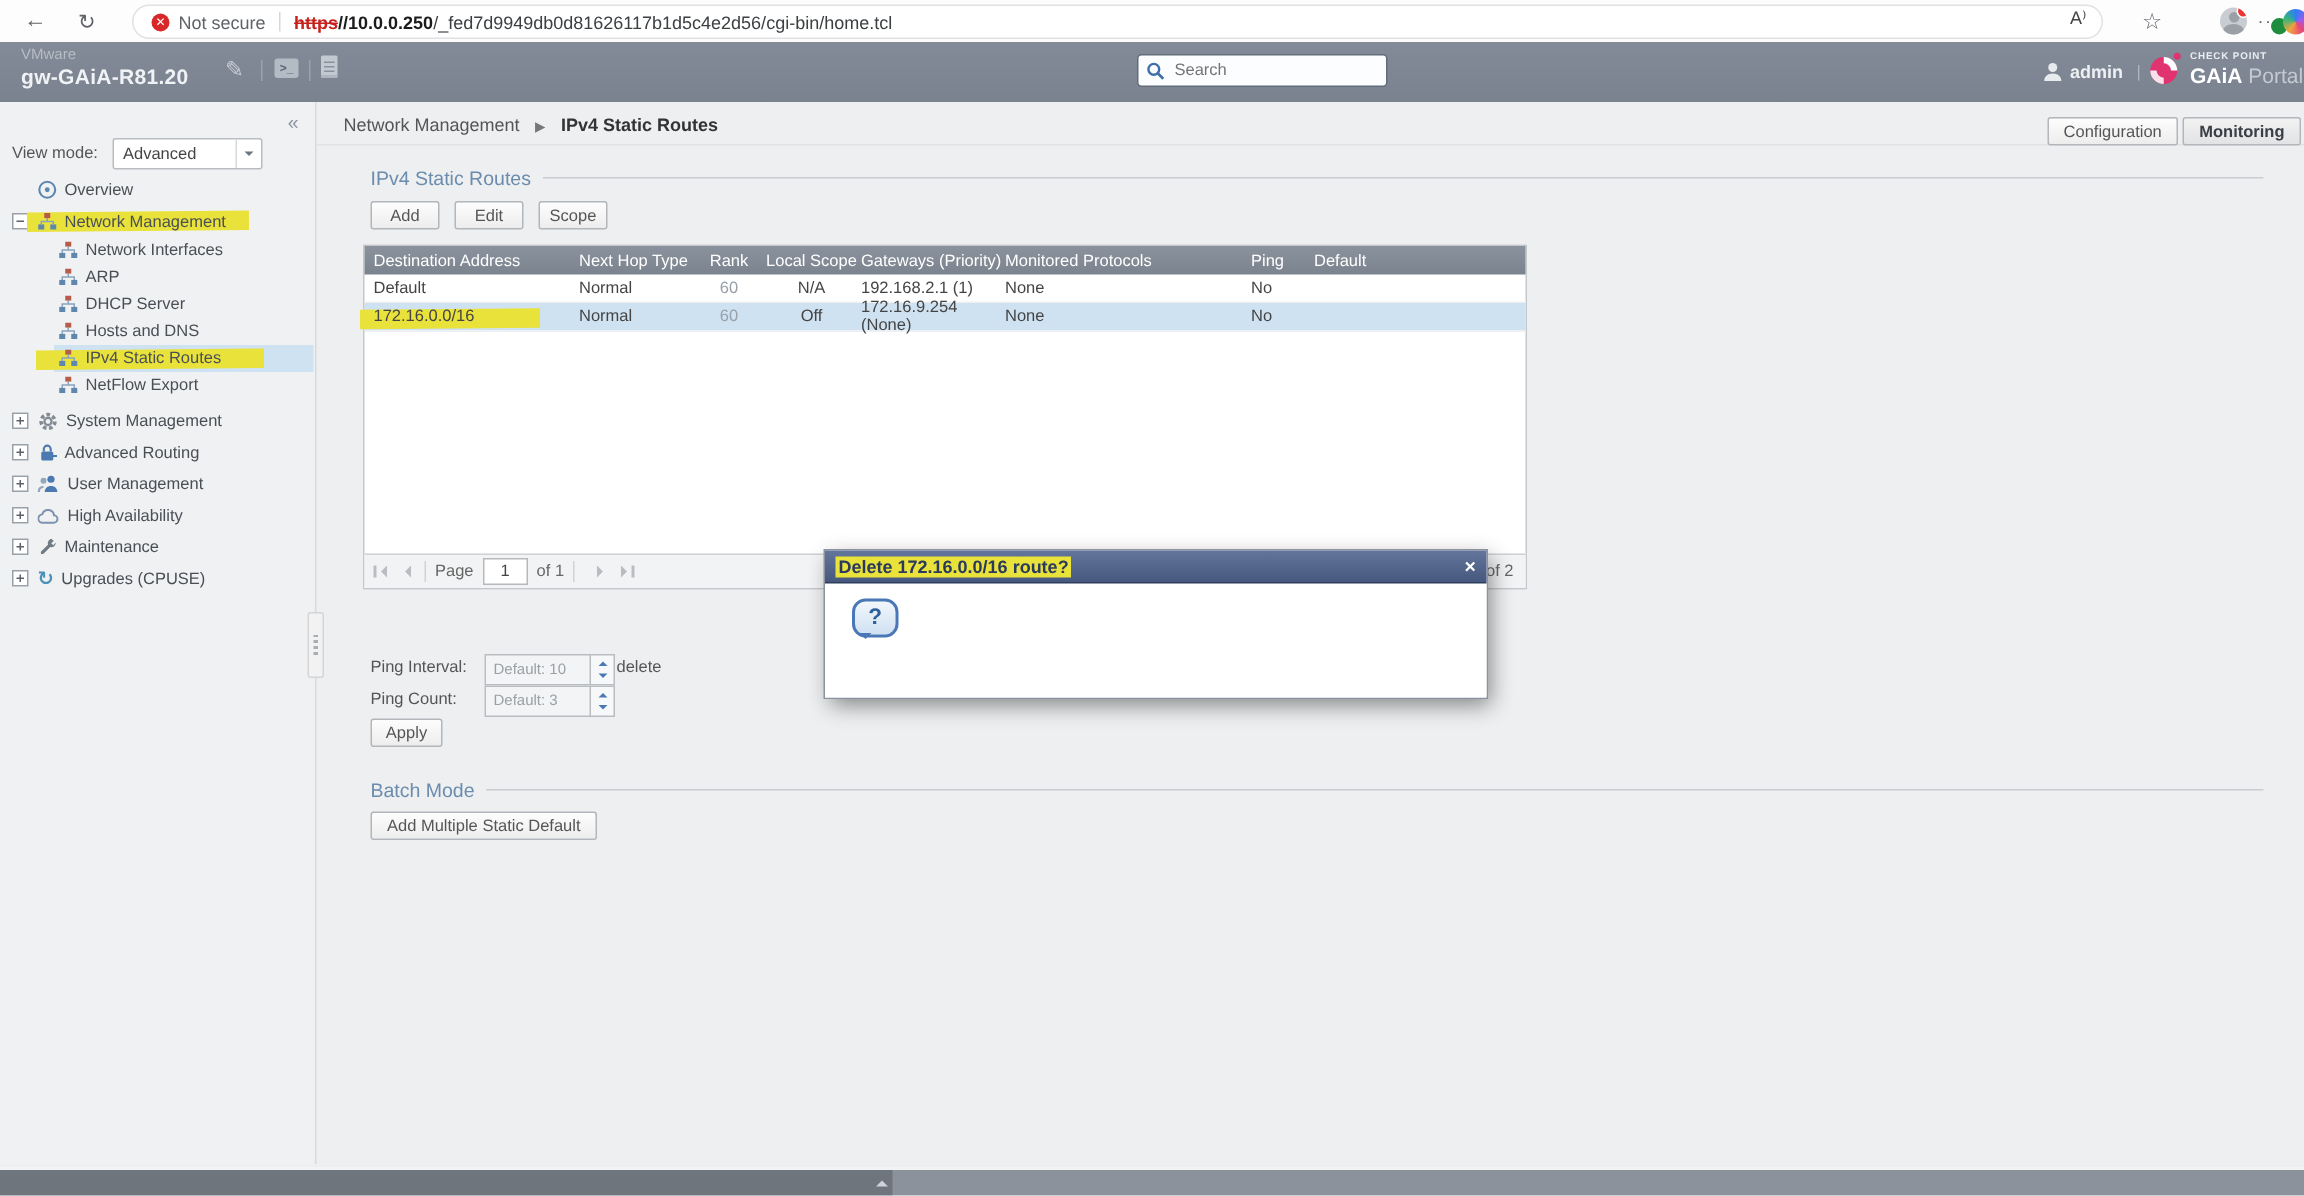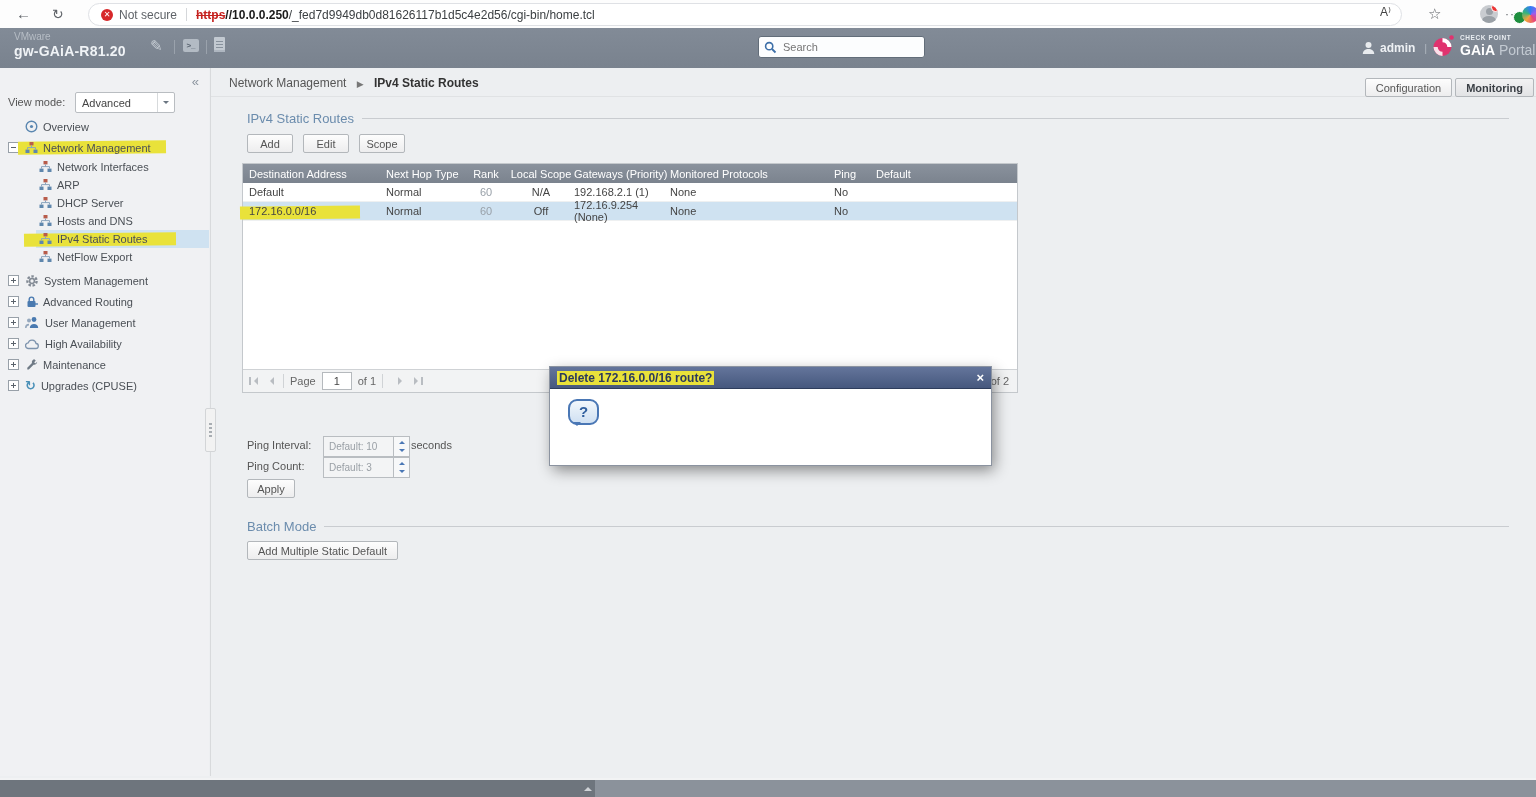--- a/index.html
+++ b/index.html
@@ -483,21 +483,21 @@
 
 
     <span class="form-label" style="top:371px">Ping Interval:</span>
     <div class="num-field" style="left:112px;top:368px">
       <input class="num-input" readonly="" value="Default: 10" style="">
       <span class="spinner">
           <div class="up"></div>
           <div class="dn"></div>
         </span>
     </div>
-    <span id="seconds-label" style="top:371px">seconds</span>
+    <span id="seconds-label" style="top:371px">delete</span>
 
     <span class="form-label" style="top:392px">Ping Count:</span>
     <div class="num-field" style="left:112px;top:389px">
       <input class="num-input" readonly="" value="Default: 3" style="">
       <span class="spinner">
           <div class="up"></div>
           <div class="dn"></div>
         </span>
     </div>
 

